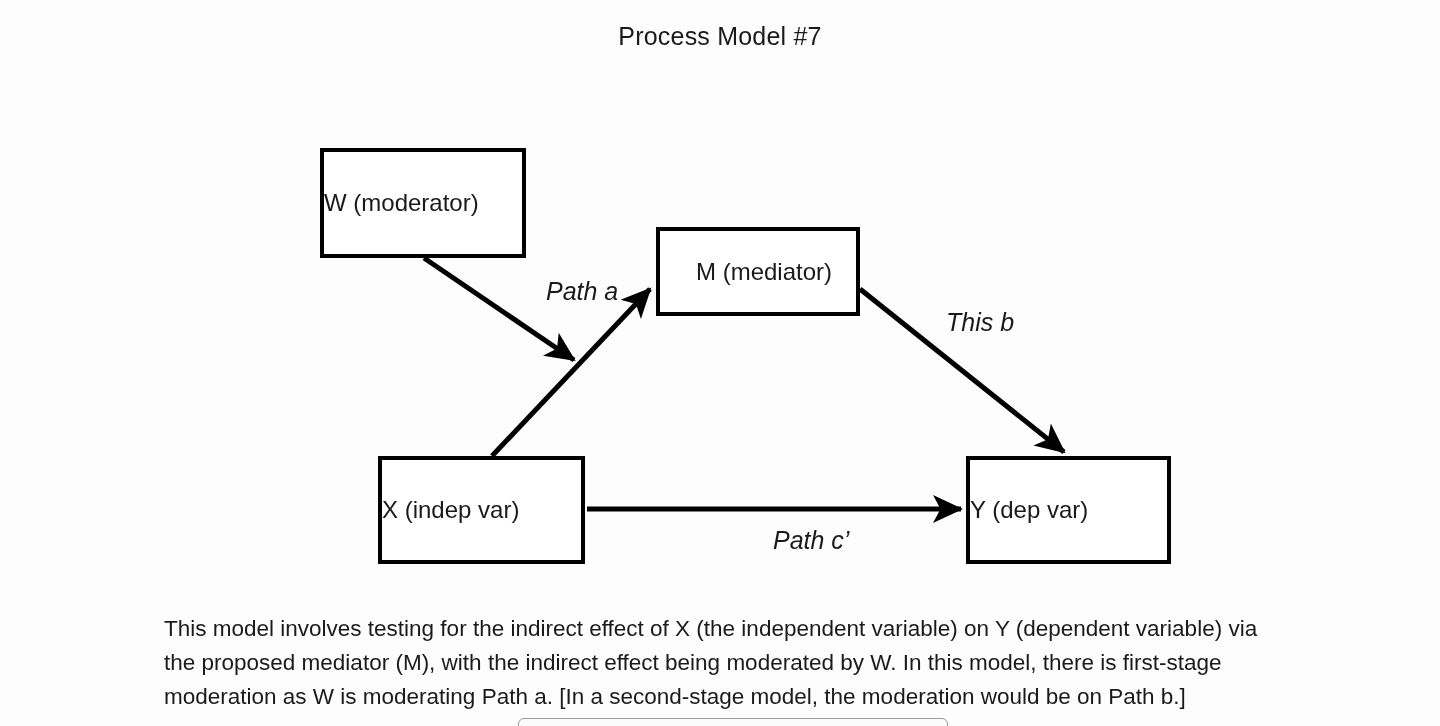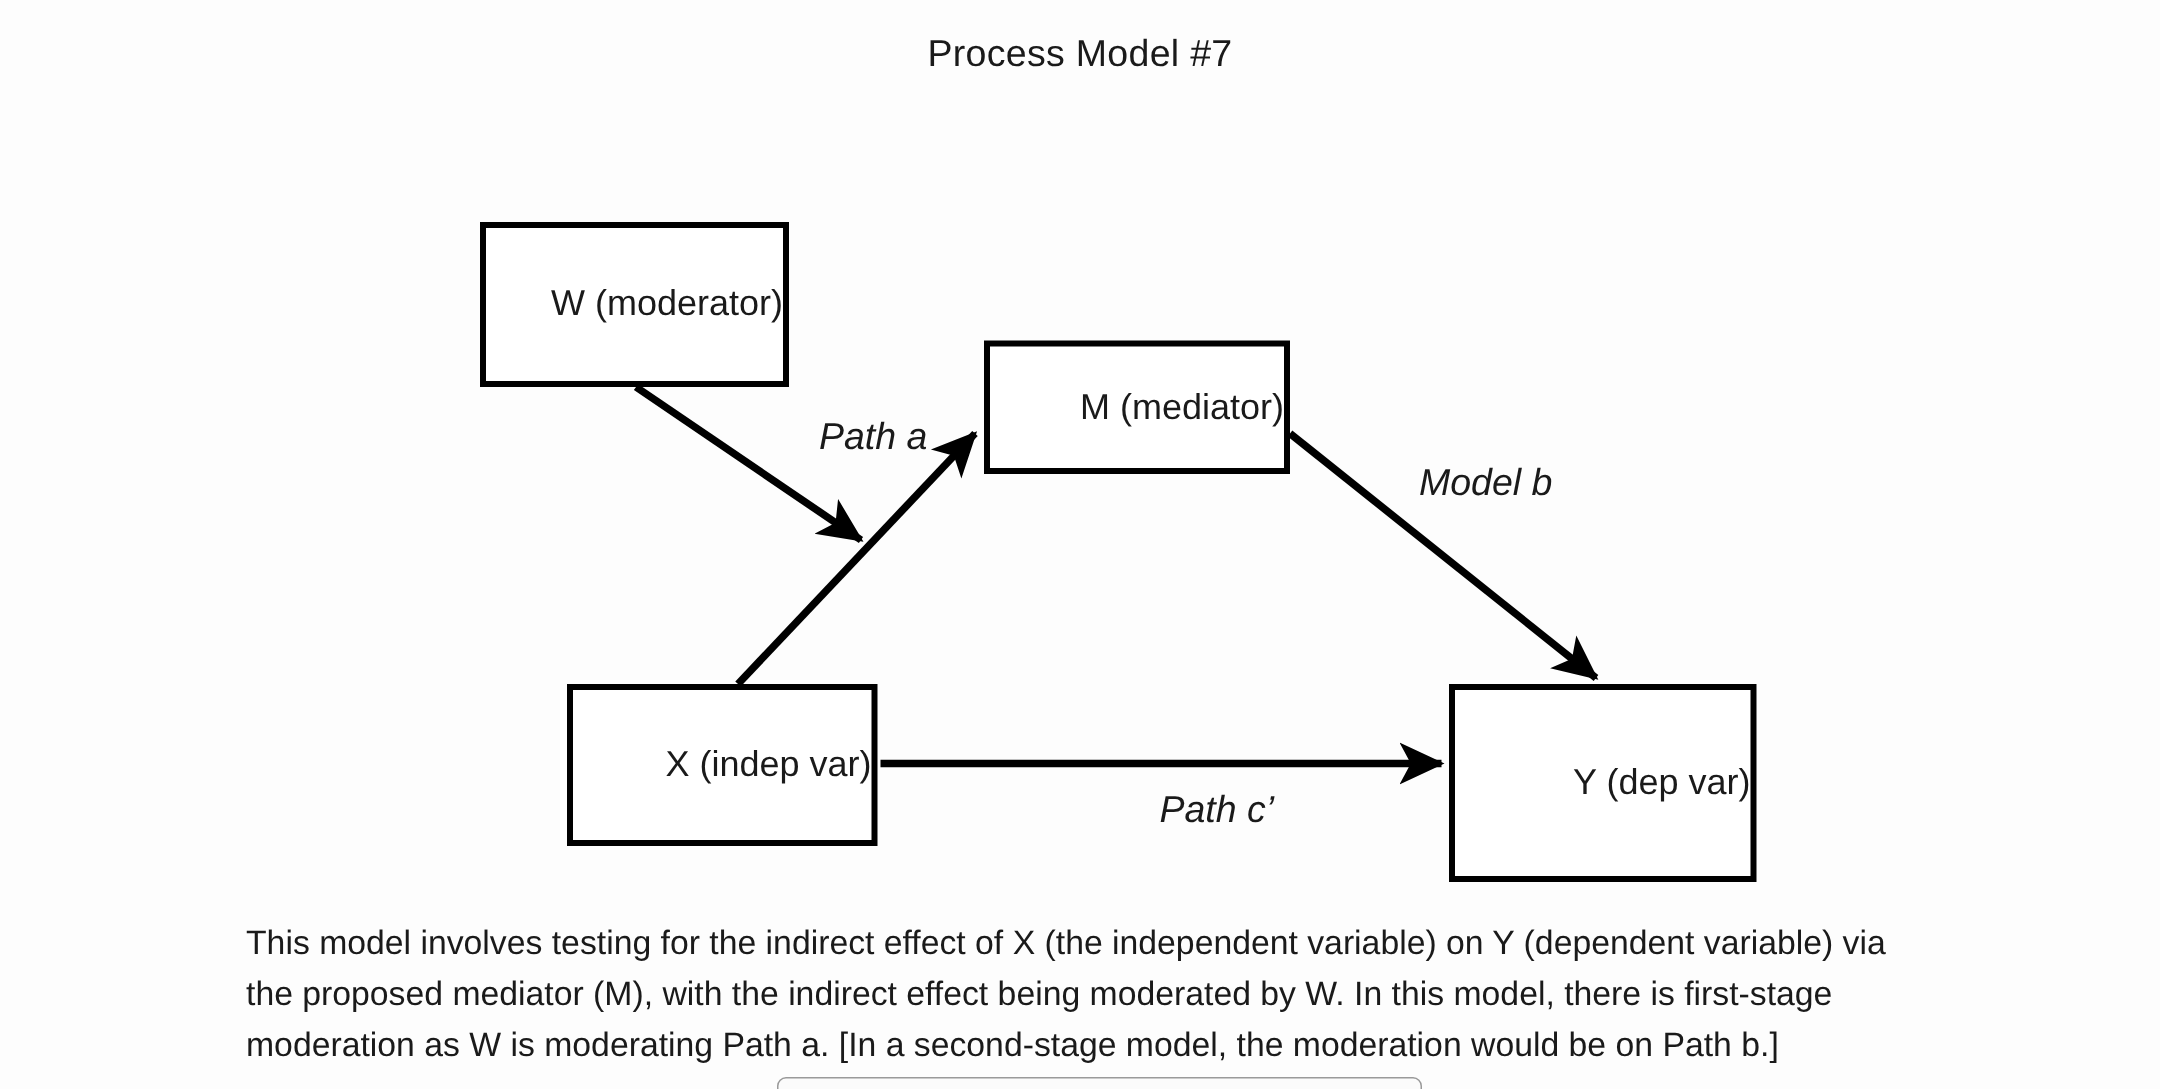--- a/index.html
+++ b/index.html
@@ -46,29 +46,29 @@
   }
 
   
   .node {
     position: absolute;
     box-sizing: border-box;
     background: #ffffff;
     border: 4px solid #000000;
     display: flex;
     align-items: center;
-    justify-content: flex-end;
+    justify-content: flex-start;
     color: #1a1a1a;
     font-size: 24px;
     white-space: nowrap;
   }
   #node-w { left: 320px; top: 148px;  width: 206px; height: 110px; }
   #node-m { left: 656px; top: 227px;  width: 204px; height: 89px; padding-left: 36px; }
-  #node-x { left: 378px; top: 456px;  width: 207px; height: 108px; padding-left: 12px; }
-  #node-y { left: 966px; top: 456px;  width: 205px; height: 132px; }
+  #node-x { left: 378px; top: 456px;  width: 207px; height: 108px; }
+  #node-y { left: 966px; top: 456px;  width: 205px; height: 108px; }
 
   
   .path-label {
     position: absolute;
     color: #1a1a1a;
     font-size: 25px;
     white-space: nowrap;
     font-style: italic;
   }
   #label-path-a  { left: 546px; top: 277px; }
@@ -132,21 +132,21 @@
     <span>M (mediator)</span>
   </div>
   <div class="node" id="node-x">
     <span>X (indep var)</span>
   </div>
   <div class="node" id="node-y">
     <span>Y (dep var)</span>
   </div>
 
   <div class="path-label" id="label-path-a">Path a</div>
-  <div class="path-label" id="label-path-b">Model b</div>
+  <div class="path-label" id="label-path-b">This b</div>
   <div class="path-label" id="label-path-c">Path c’</div>
 
   <div id="caption">
     <span class="cline">This model involves testing for the indirect effect of X (the independent variable) on Y (dependent variable) via</span>
     <span class="cline">the proposed mediator (M), with the indirect effect being moderated by W. In this model, there is first-stage</span>
     <span class="cline">moderation as W is moderating Path a. [In a second-stage model, the moderation would be on Path b.]</span>
   </div>
 
   <div id="bottom-widget"></div>
 

